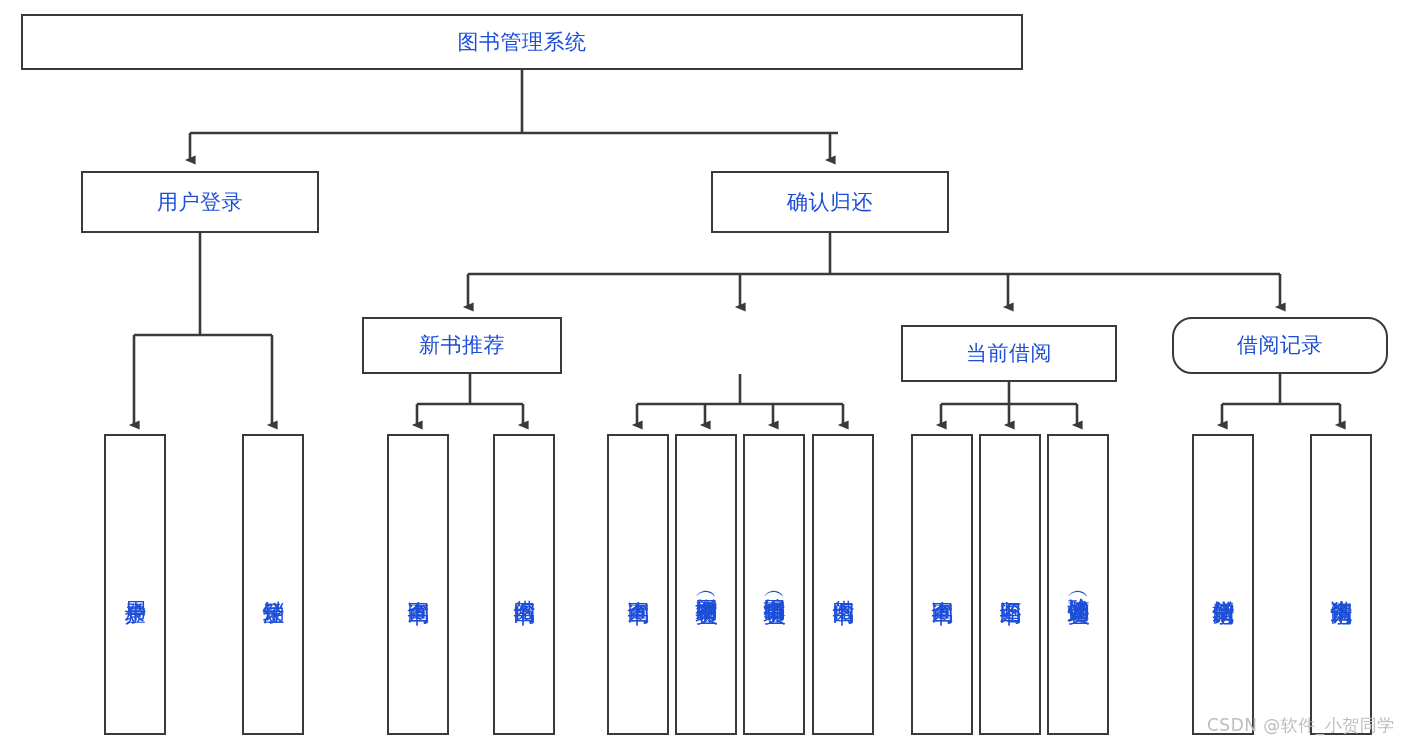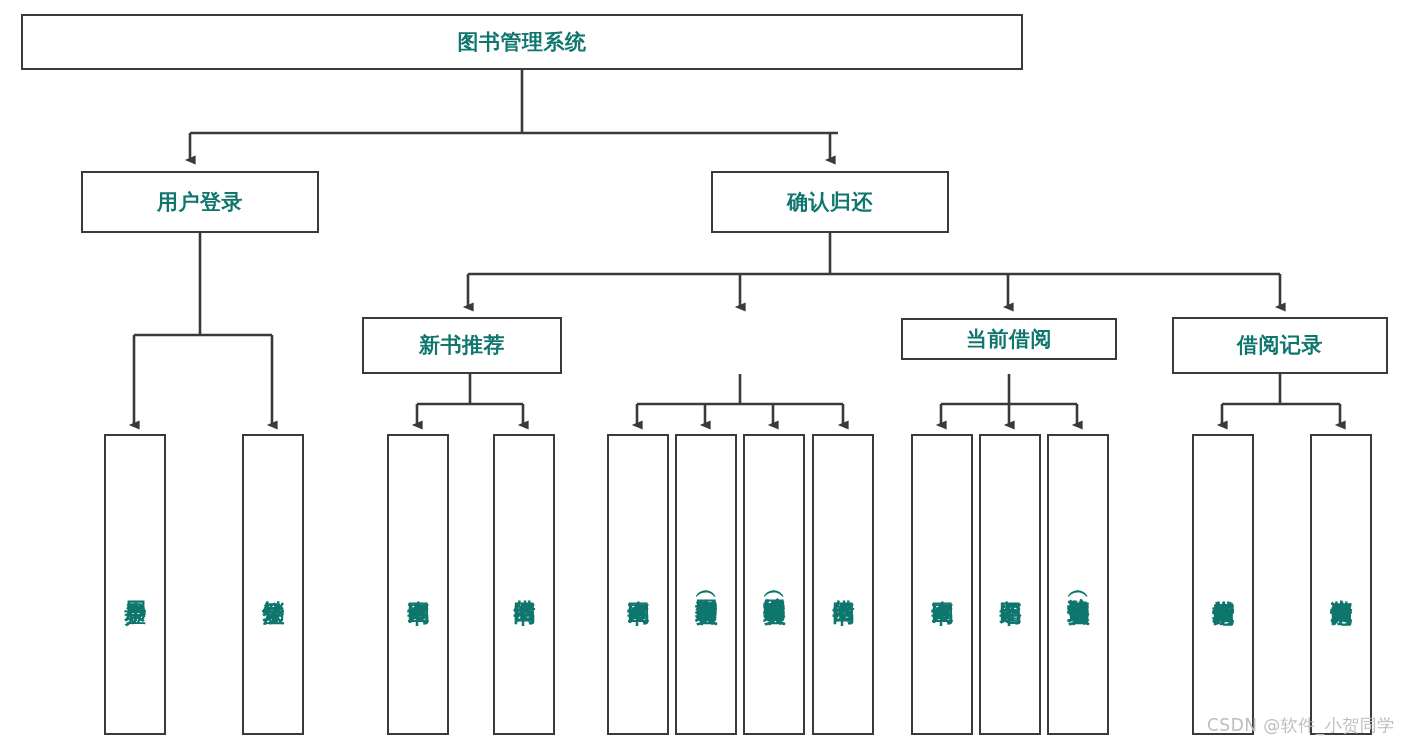--- a/index.html
+++ b/index.html
@@ -32,22 +32,21 @@
     border: 2.5px solid #3a3a3a;
     display: flex;
     align-items: center;
     justify-content: center;
     color: #1b1b1b;
   }
   .node-label {
     display: block;
     text-align: right;
     line-height: 1.18;
-    color: #0f766e;
-    font-weight: bold;
+    color: #1d4ed8;
   }
   
   .h-node .node-label {
     font-size: 21px;
     letter-spacing: 0.5px;
     white-space: nowrap;
   }
   
   .v-node {
     align-items: center;
@@ -137,25 +136,25 @@
 
   <div class="node h-node" style="left:711px; top:171px; width:238px; height:62px;">
     <span class="node-label">确认归还</span>
   </div>
 
   <div class="node h-node" style="left:362px; top:317px; width:200px; height:57px;">
     <span class="node-label">新书推荐</span>
   </div>
 
 
-  <div class="node h-node" style="left:901px; top:318px; width:216px; height:42px;">
+  <div class="node h-node" style="left:901px; top:325px; width:216px; height:57px;">
     <span class="node-label">当前借阅</span>
   </div>
 
-  <div class="node h-node" style="left:1172px; top:317px; width:216px; height:57px;">
+  <div class="node h-node" style="left:1172px; top:317px; width:216px; height:57px;border-radius:20px;">
     <span class="node-label">借阅记录</span>
   </div>
 
   <div class="node v-node" style="left:104px; top:434px; width:62px; height:301px;">
     <span class="node-label">用户登录</span>
   </div>
 
   <div class="node v-node" style="left:242px; top:434px; width:62px; height:301px;">
     <span class="node-label">注销登录</span>
   </div>

